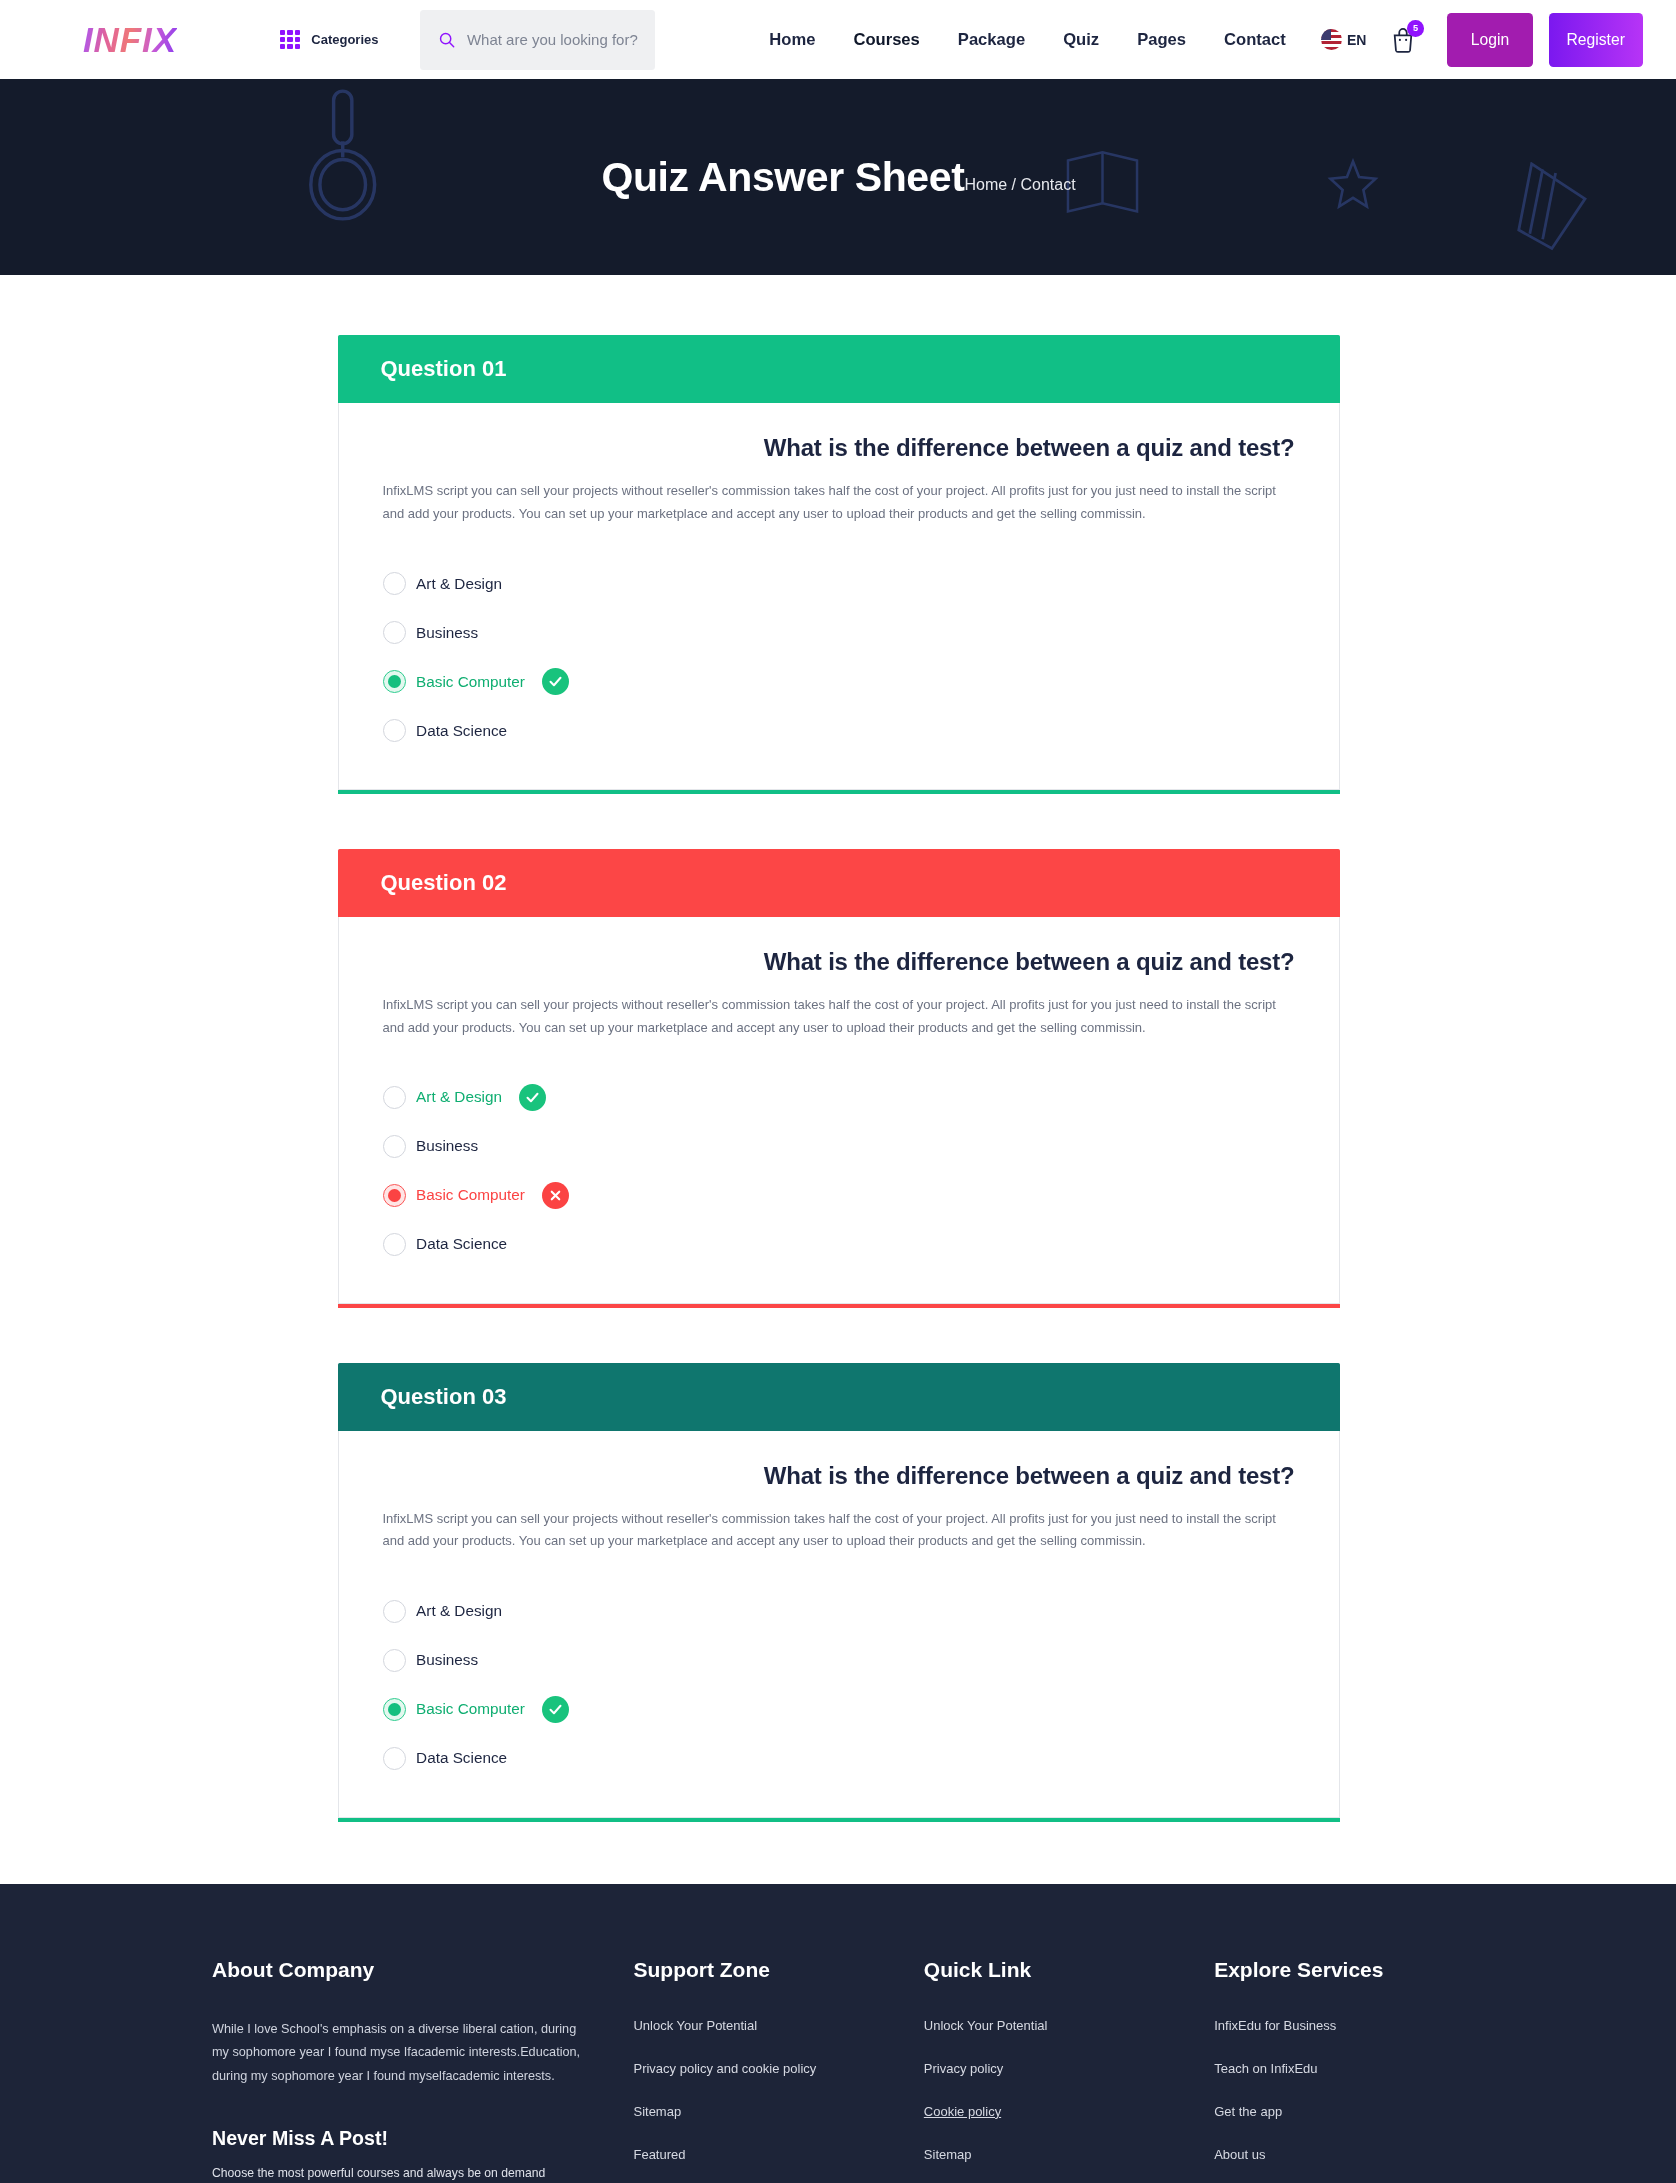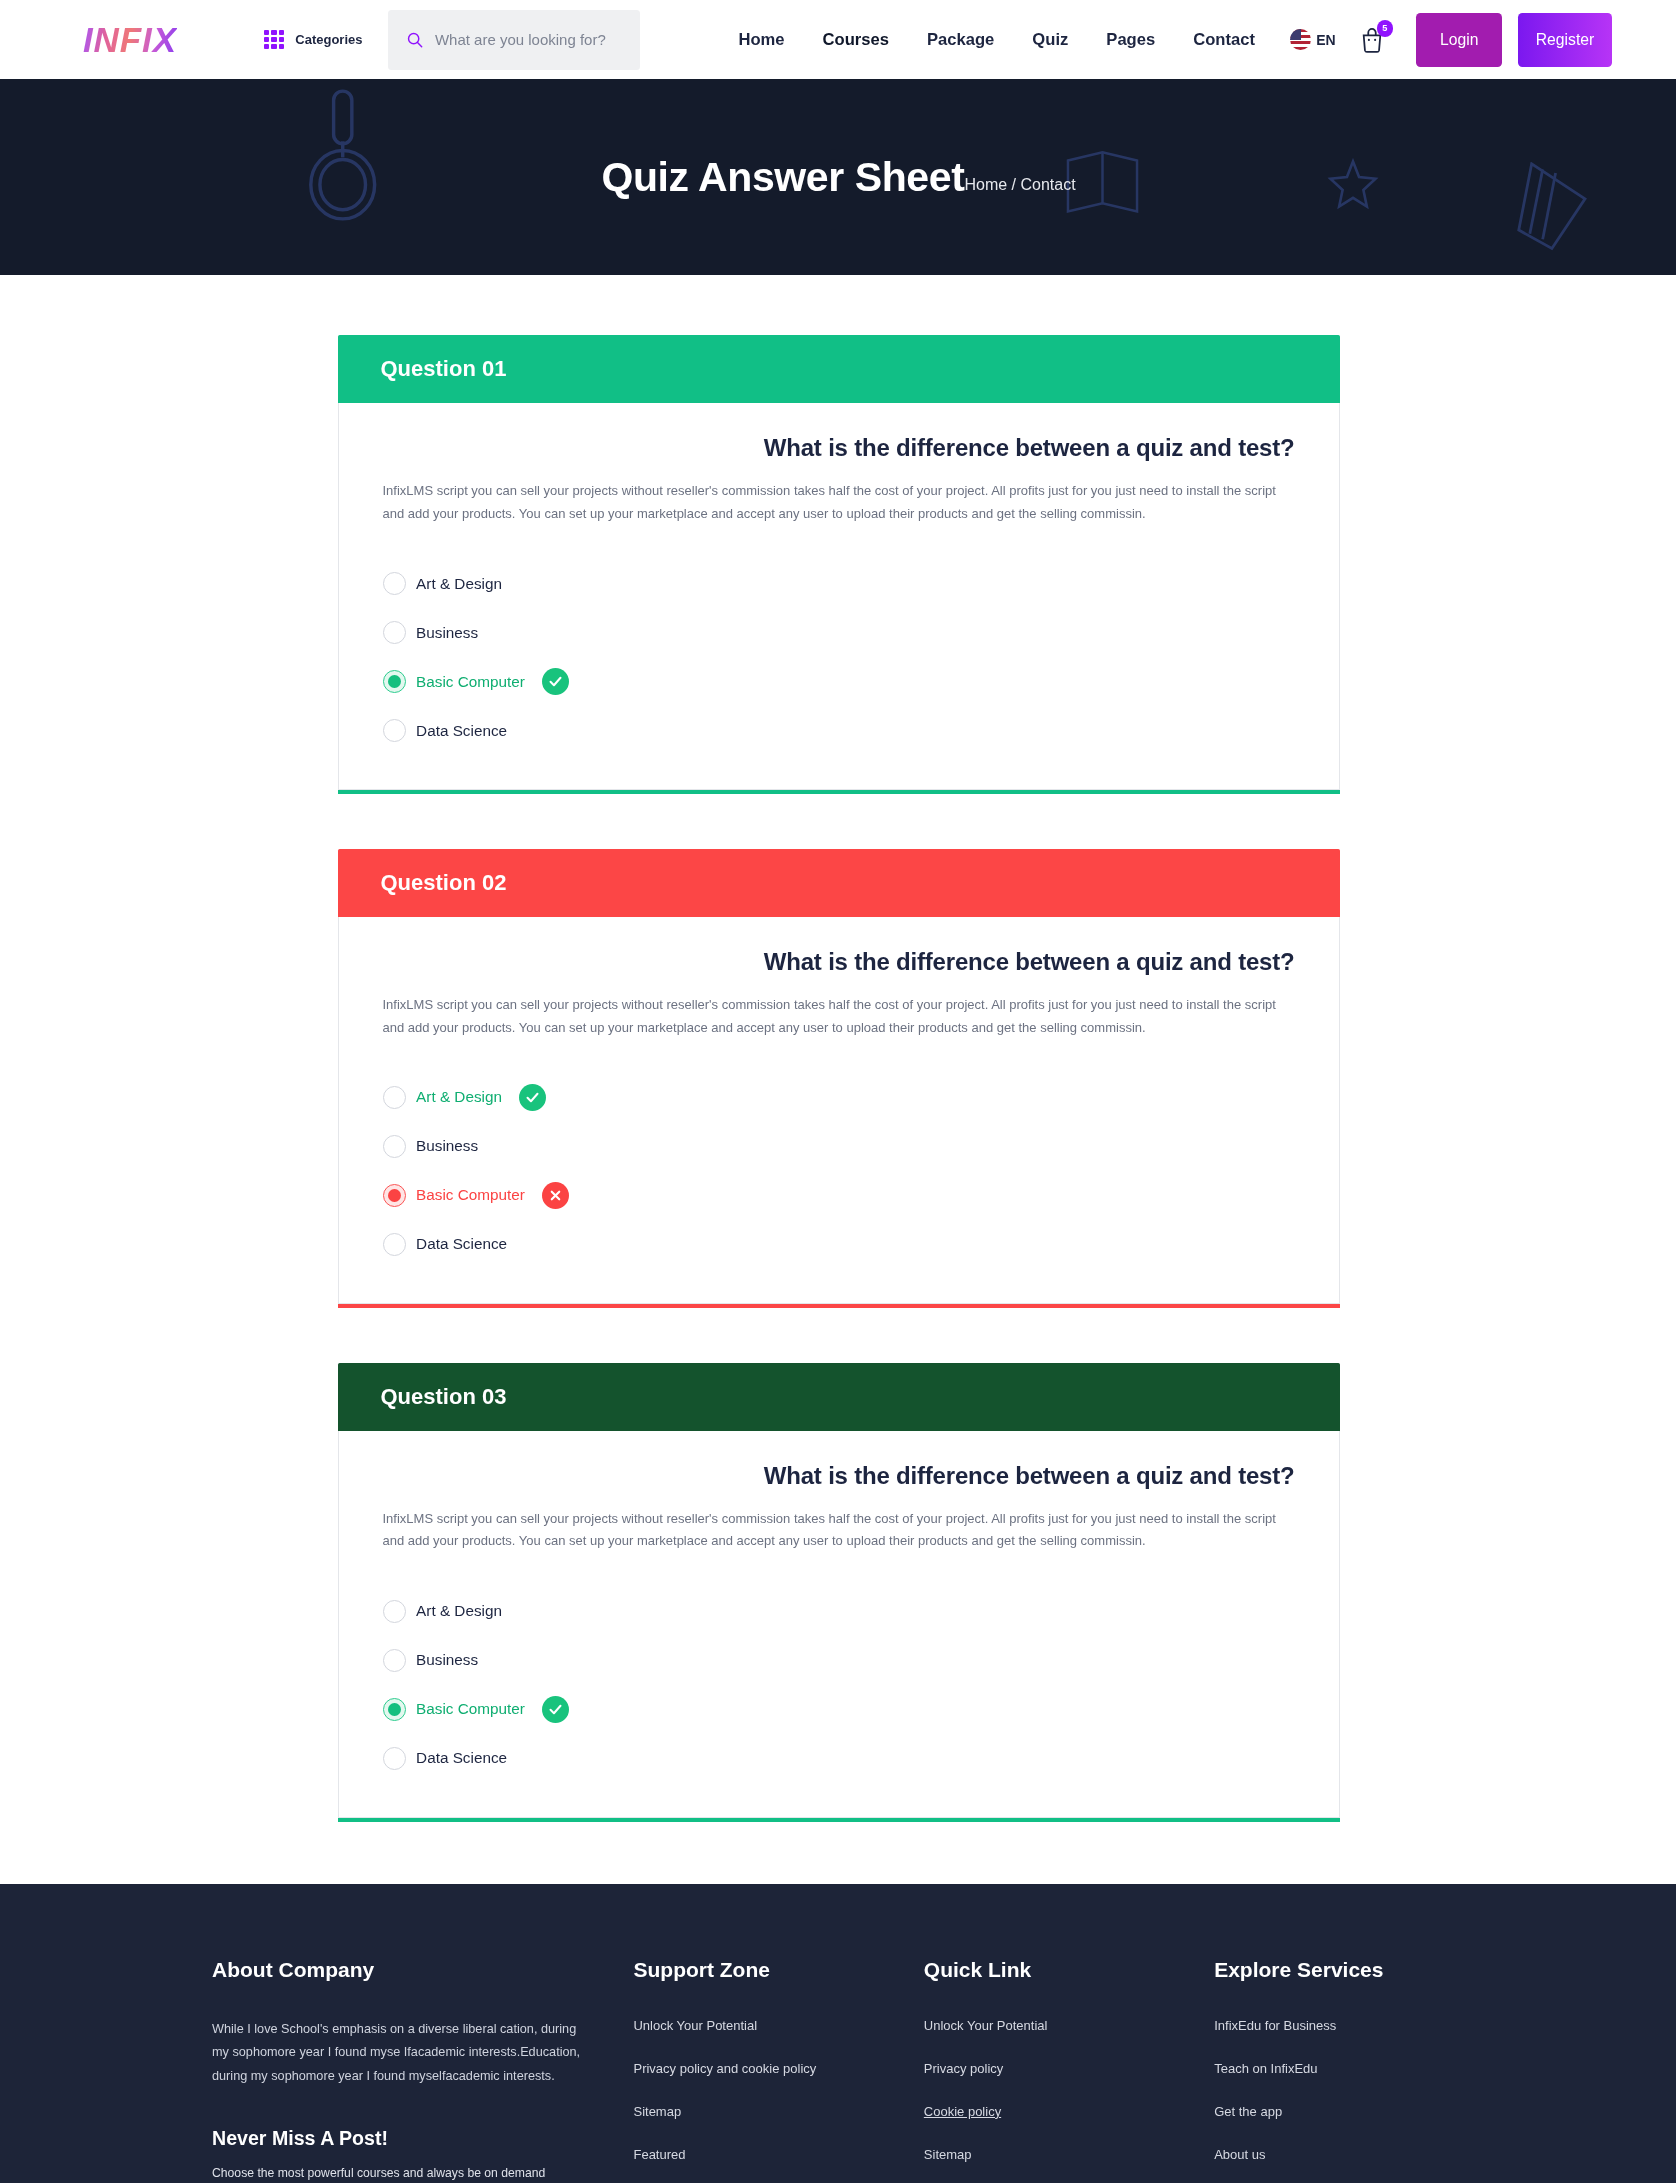--- a/index.html
+++ b/index.html
@@ -11,21 +11,21 @@
     -webkit-font-smoothing: antialiased;
   }
 
   
   .topbar {
     height: 79px;
     background: #ffffff;
     display: flex;
     align-items: center;
     padding: 0 65px 0 83px;
-    gap: 0;
+    gap: 16px;
     position: relative;
   }
   .logo {
     font-size: 35px;
     font-weight: 800;
     font-style: italic;
     letter-spacing: 0.9px;
     background: linear-gradient(100deg,#a855f7 0%,#e0629b 25%,#ef7878 50%,#c75ad6 75%,#8b3df0 100%);
     -webkit-background-clip: text;
     background-clip: text;
@@ -343,21 +343,21 @@
             </div>
             <div class="optrow">
               <span class="radio"></span>
               <span class="optlabel">Data Science</span>
             </div>
           </div>
         </div>
         <div class="qfoot-bar" style="background:#fc4646"></div>
       </div>
       <div class="qcard">
-        <div class="qhead" style="background:#14532d">
+        <div class="qhead" style="background:#0f766e">
           <span class="qhead-title">Question 03</span>
         </div>
         <div class="qbody">
           <div class="qtitle">What is the difference between a quiz and test?</div>
           <p class="qdesc">InfixLMS script you can sell your projects without reseller's commission takes half the cost of your project. All profits just for you just need to install the script and add your products. You can set up your marketplace and accept any user to upload their products and get the selling commissin.</p>
           <div class="optlist">
             <div class="optrow">
               <span class="radio"></span>
               <span class="optlabel">Art &amp; Design</span>
             </div>

